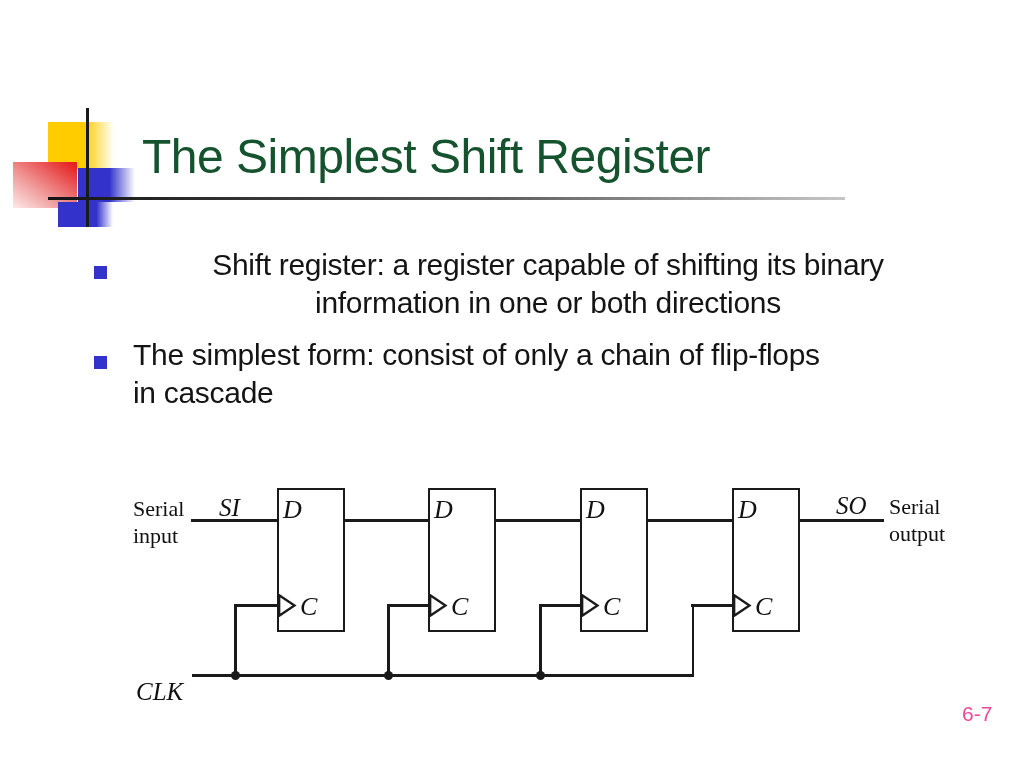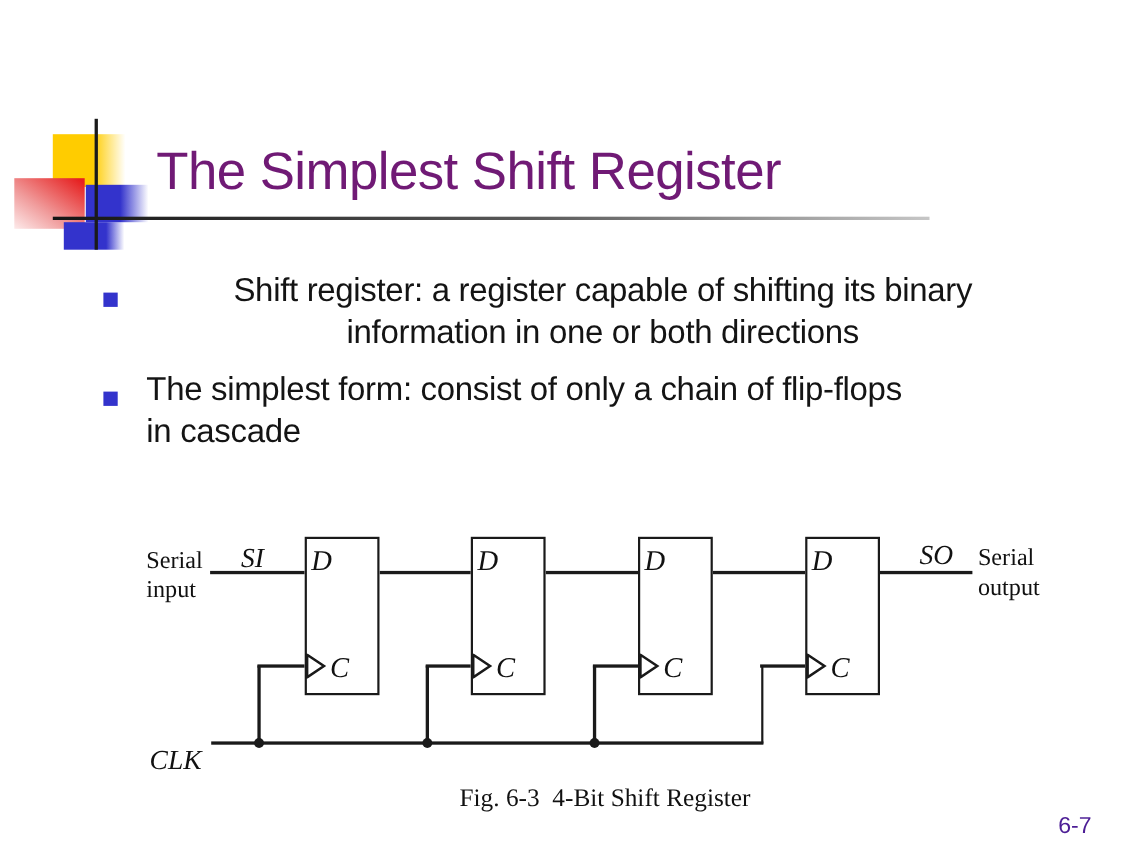--- a/index.html
+++ b/index.html
@@ -13,21 +13,21 @@
     background:linear-gradient(215deg,#e62020 5%,#f09a9a 60%,#fdeaea 100%);}
   .sq-blue-upper{left:78px;top:168px;width:57px;height:34px;z-index:3;
     background:linear-gradient(to right,#3333cc 55%,rgba(51,51,204,0) 100%);}
   .sq-blue-lower{left:58px;top:202px;width:55px;height:25px;z-index:3;
     background:linear-gradient(to right,#3333cc 70%,rgba(51,51,204,0) 100%);}
   .vrule{left:86px;top:108px;width:3px;height:119px;background:#1a1a1a;z-index:5;}
   .hrule{left:48px;top:197px;width:797px;height:3px;z-index:5;
     background:linear-gradient(to right,#141414 0%,#5a5a5a 55%,#c6c6c6 100%);}
   
   .title{left:142px;top:129px;width:760px;font-size:48px;line-height:56px;
-    color:#701a75;letter-spacing:-0.5px;z-index:6;}
+    color:#14532d;letter-spacing:-0.5px;z-index:6;}
   
   .bullet-sq{width:13px;height:13px;background:#3333cc;}
   .b1-sq{left:94px;top:266px;}
   .b2-sq{left:94px;top:356px;}
   .bullet-text{left:133px;width:830px;font-size:30px;line-height:38px;
     color:#141414;letter-spacing:-0.3px;white-space:pre-line;}
   .b1-text{top:246px;text-align:center;}
   .b2-text{top:336px;}
   .wire{background:#1a1a1a;}
   .ffbox{width:68px;height:144px;border:2.5px solid #1a1a1a;background:#ffffff;
@@ -36,21 +36,21 @@
     font-size:26px;line-height:26px;color:#111;}
   .sig-label{font-family:"Liberation Serif",serif;font-style:italic;
     font-size:25px;line-height:25px;color:#111;}
   .io-label{font-family:"Liberation Serif",serif;font-size:22px;line-height:27px;
     color:#111;white-space:pre-line;}
   .tri{position:absolute;left:-1px;top:104px;}
   .dot{width:9px;height:9px;border-radius:50%;background:#1a1a1a;}
   .caption{left:300px;top:714px;width:500px;text-align:center;
     font-family:"Liberation Serif",serif;font-size:23px;line-height:23px;
     color:#111;white-space:pre;}
-  .pagenum{left:962px;top:739px;font-size:21px;line-height:24px;color:#4c1d95;}
+  .pagenum{left:962px;top:702px;font-size:21px;line-height:24px;color:#ec4899;}
 </style>
 </head>
 <body>
 
 <div class="abs sq-yellow"></div>
 <div class="abs sq-red"></div>
 <div class="abs sq-blue-upper"></div>
 <div class="abs sq-blue-lower"></div>
 <div class="abs vrule"></div>
 <div class="abs hrule"></div>
@@ -118,16 +118,15 @@
   </div>
 
   <div class="ffbox" style="left:732px;top:488px;">
     <div class="ff-label" style="left:4px;top:7px;">D</div>
     <div class="ff-label" style="left:21px;top:104px;">C</div>
     <svg class="tri" width="19" height="23" viewBox="0 0 19 23">
         <path d="M1.2,1.2 L16.5,11.5 L1.2,21.8 Z" fill="#ffffff" stroke="#1a1a1a" stroke-width="2.3"></path>
       </svg>
   </div>
 
-  <div class="abs caption">Fig. 6-3  4-Bit Shift Register</div>
 </div>
 
 <div class="abs pagenum">6-7</div>
 
 </body></html>

